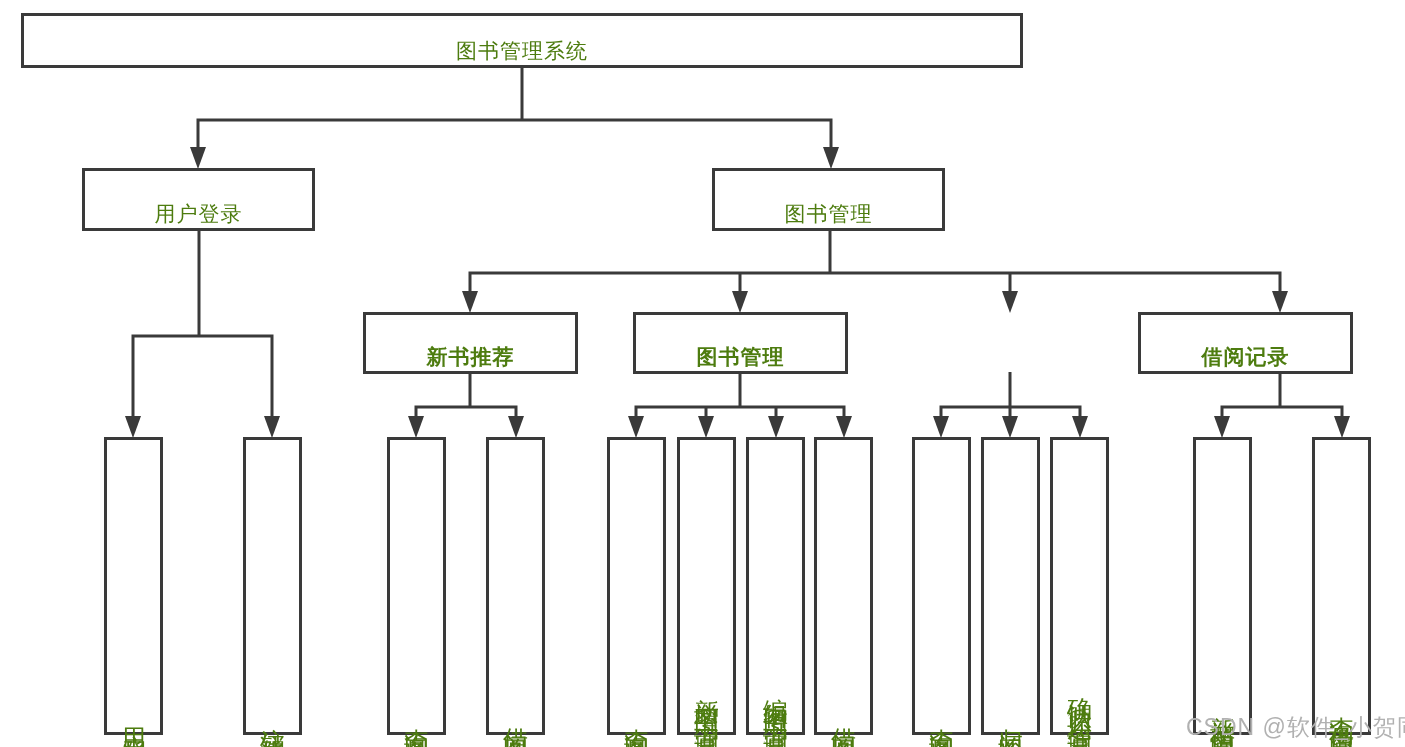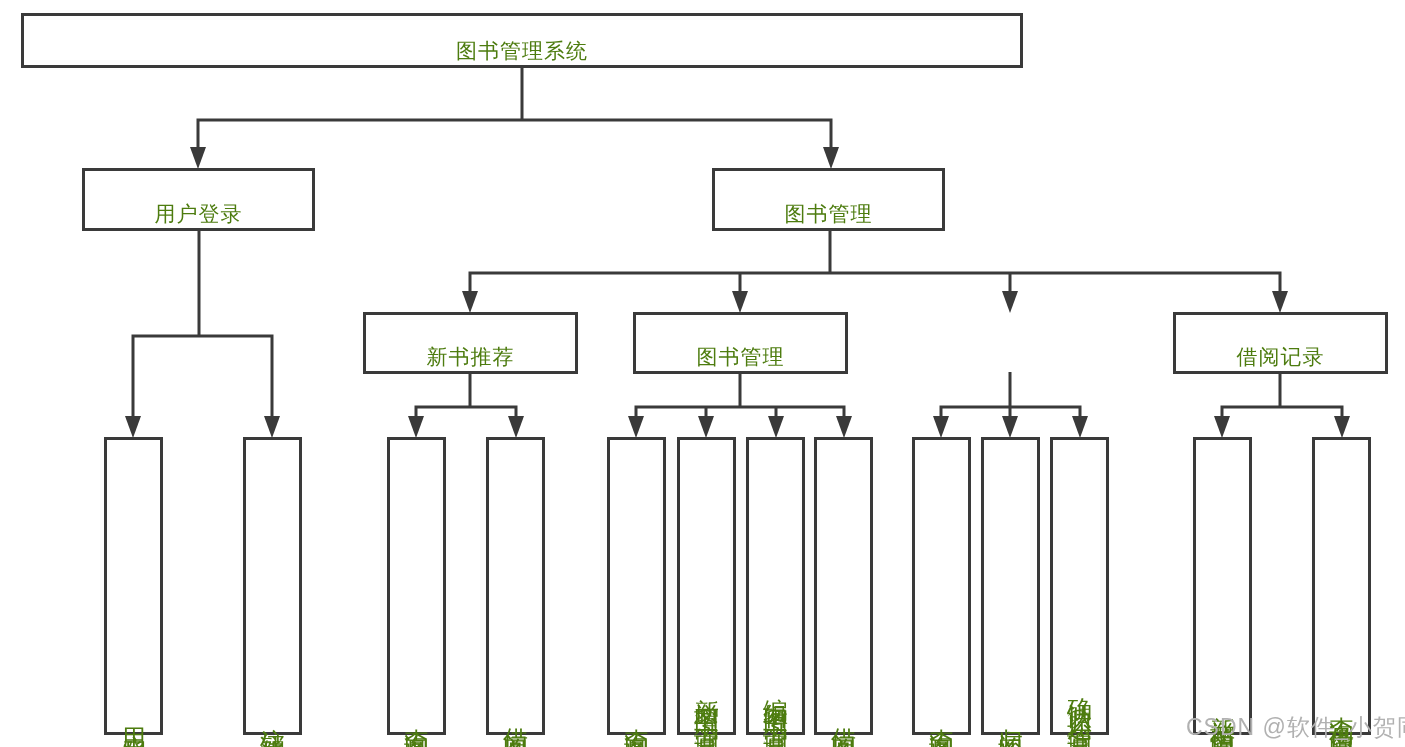--- a/index.html
+++ b/index.html
@@ -50,25 +50,25 @@
     font-size: 23px;
     letter-spacing: 1px;
     color: #b1b1b1;
     white-space: nowrap;
     z-index: 5;
   }
   
   .n-root   { left: 21px;   top: 13px;  width: 1002px; height: 55px; }
   .n-login  { left: 82px;   top: 168px; width: 233px;  height: 63px; }
   .n-mgmt   { left: 712px;  top: 168px; width: 233px;  height: 63px; font-family: Liberation Mono, monospace; }
-  .n-l3     { top: 312px; width: 215px; height: 62px; }
+  .n-l3     { top: 312px; width: 215px; height: 62px; font-weight: bold; }
   .n-newrec { left: 363px; }
   .n-borrow { left: 633px; }
   .n-curr   { left: 903px; }
-  .n-record { left: 1173px; }
+  .n-record { left: 1138px; }
   .leaf     { top: 437px; width: 59px; height: 298px; }
   .lf1  { left: 104px; }
   .lf2  { left: 243px; }
   .lf3  { left: 387px; }
   .lf4  { left: 486px; }
   .lf5  { left: 607px; }
   .lf6  { left: 677px; }
   .lf7  { left: 746px; }
   .lf8  { left: 814px; }
   .lf9  { left: 912px; }

